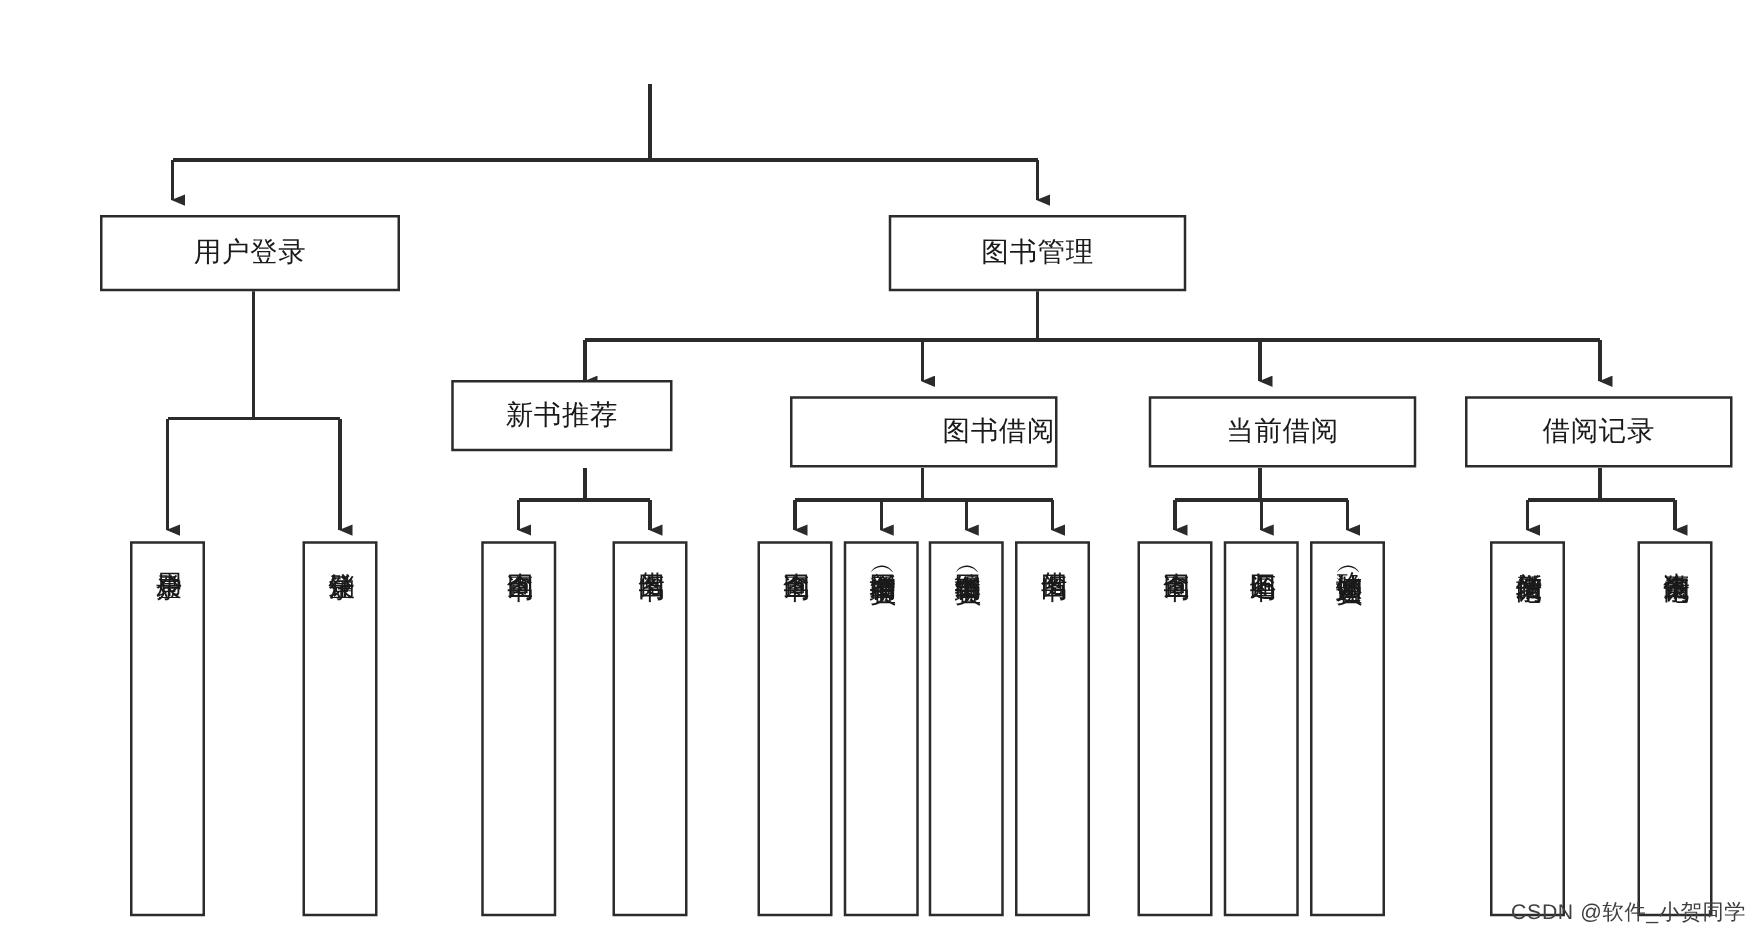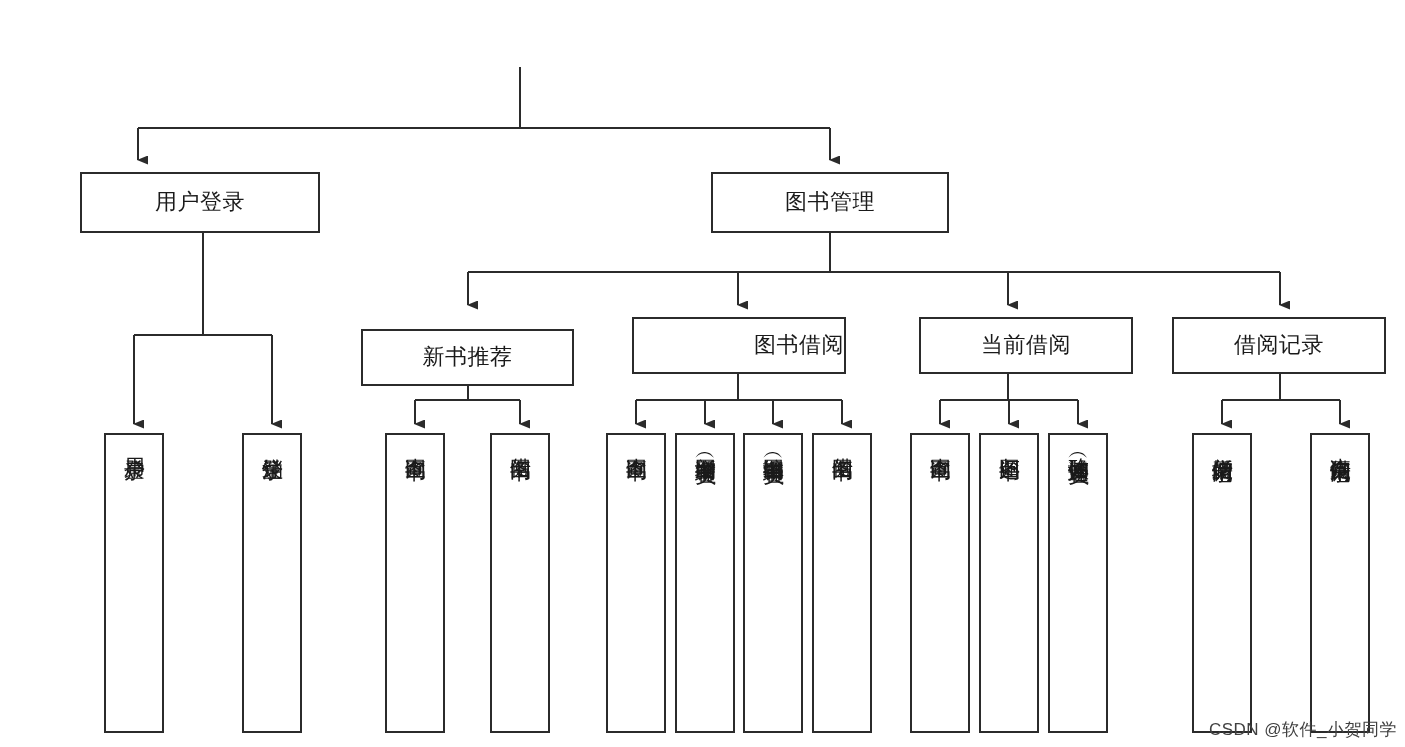--- a/index.html
+++ b/index.html
@@ -126,21 +126,21 @@
   </svg>
 
 
   <div class="node horiz" style="left:80px; top:172px; width:240px; height:61px;">
     <span class="node-label">用户登录</span>
   </div>
   <div class="node horiz" style="left:711px; top:172px; width:238px; height:61px;">
     <span class="node-label">图书管理</span>
   </div>
 
-  <div class="node horiz" style="left:361px; top:329px; width:213px; height:57px;">
+  <div class="node horiz" style="left:361px; top:304px; width:177px; height:57px;">
     <span class="node-label">新书推荐</span>
   </div>
   <div class="node horiz" style="left:632px; top:317px; width:214px; height:57px;justify-content:flex-end;">
     <span class="node-label">图书借阅</span>
   </div>
   <div class="node horiz" style="left:903px; top:317px; width:214px; height:57px;margin-left:16px;">
     <span class="node-label">当前借阅</span>
   </div>
   <div class="node horiz" style="left:1172px; top:317px; width:214px; height:57px;">
     <span class="node-label">借阅记录</span>

